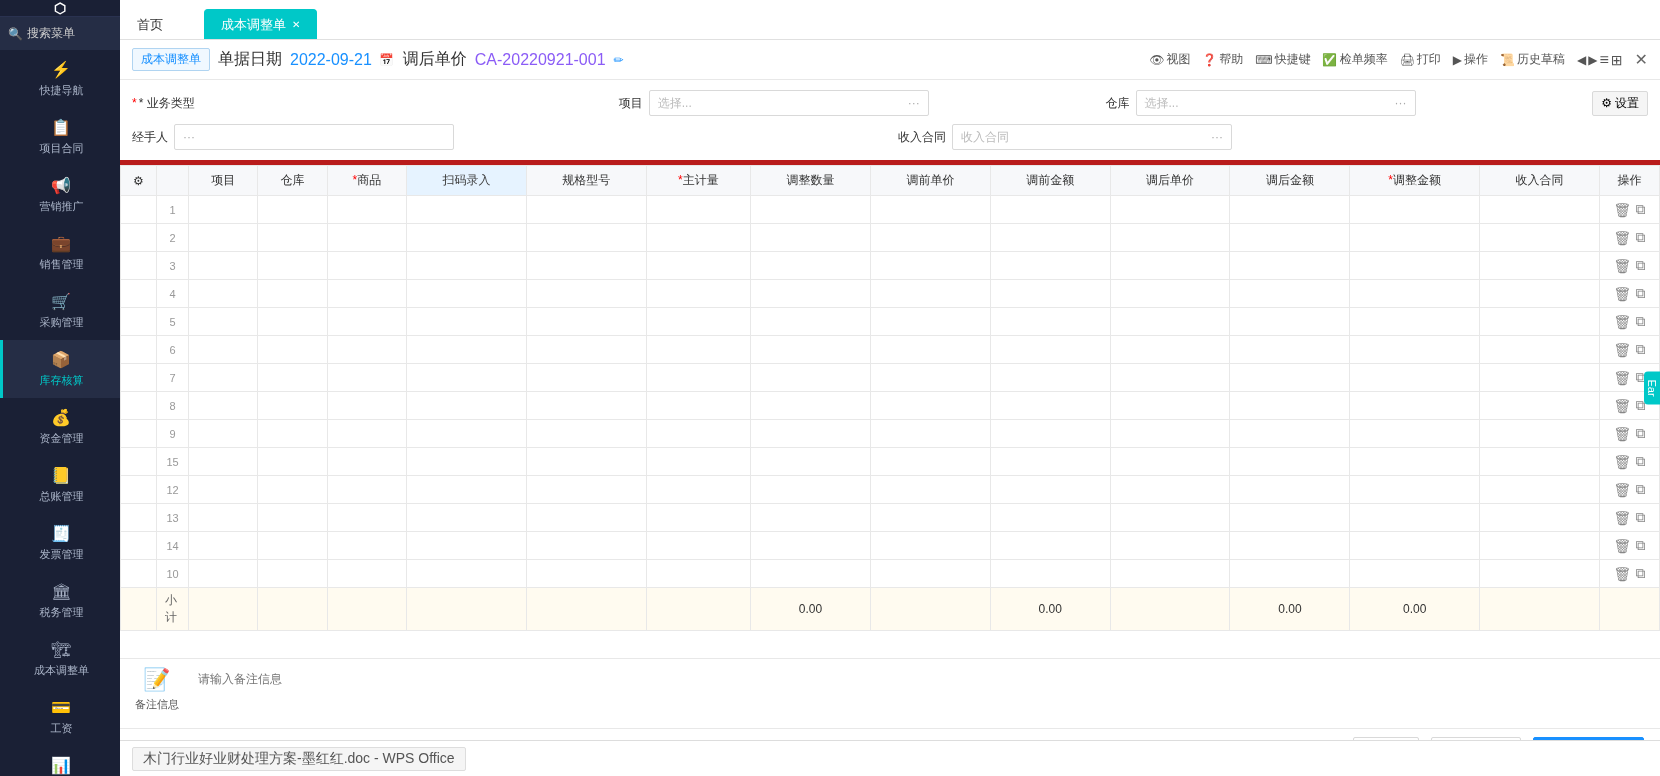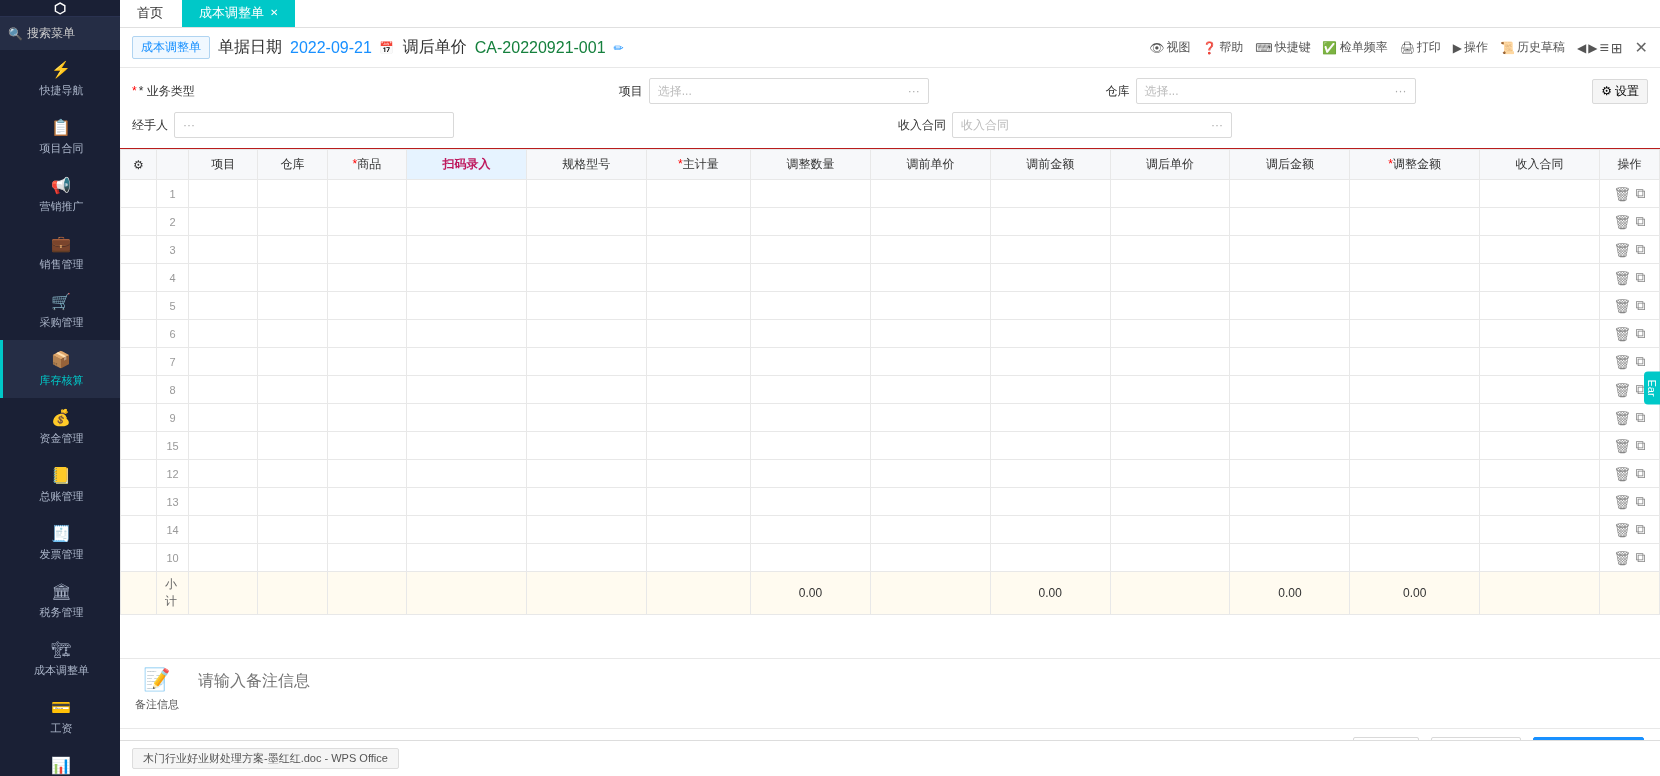--- a/index.html
+++ b/index.html
@@ -56,23 +56,24 @@
       flex-direction: column;
       background: #f0f2f5;
       overflow: hidden;
     }
 
     
     .tab-bar {
       display: flex;
       background: #fff;
       border-bottom: 1px solid #e0e0e0;
-      height: 28px;
+      height: 40px;
       align-items: flex-end;
       padding-left: 0;
+      gap: 22px;
     }
     .tab {
       padding: 6px 16px;
       cursor: pointer;
       font-size: 13px;
       color: #555;
       border: 1px solid transparent;
       border-bottom: none;
       border-radius: 4px 4px 0 0;
       background: #f5f5f5;
@@ -144,21 +145,21 @@
       top: 8px;
       right: 8px;
       cursor: pointer;
       color: #666;
       font-size: 16px;
     }
 
     
     .form-area {
       padding: 10px 12px;
-      border-bottom: 1px solid #b91c1c;
+      border-bottom: 5px solid #b91c1c;
       display: flex;
       flex-direction: column;
       gap: 8px;
     }
     .form-row {
       display: flex;
       align-items: center;
       gap: 16px;
     }
     .form-field {
@@ -213,21 +214,21 @@
       border: 1px solid #e8e8e8;
       padding: 6px 4px;
       text-align: center;
       white-space: nowrap;
       position: sticky;
       top: 0;
       z-index: 2;
       color: #333;
       font-weight: normal;
     }
-    thead th.highlight { background: #e6f3ff; color: #be185d; font-weight: bold; }
+    thead th.highlight { background: #e6f3ff; color: #404040; font-weight: normal; }
     .col-settings { width: 36px; }
     tbody td {
       border: 1px solid #e8e8e8;
       padding: 4px;
       text-align: center;
       height: 28px;
       color: #333;
     }
     .row-num { color: #999; font-size: 11px; }
     .action-icons { display: flex; gap: 4px; justify-content: center; align-items: center; }
@@ -253,21 +254,21 @@
       gap: 4px;
       color: #555;
       font-size: 11px;
       min-width: 50px;
     }
     .notes-icon { font-size: 22px; color: #555; }
     .notes-input {
       flex: 1;
       border: none;
       outline: none;
-      font-size: 16px;
+      font-size: 12px;
       color: #999;
       resize: none;
       padding: 4px;
       background: transparent;
       height: 50px;
     }
 
     
     .bottom-bar {
       display: flex;
@@ -312,21 +313,21 @@
       font-size: 12px;
       color: #555;
       z-index: 10;
     }
     .taskbar-item {
       background: #f5f5f5;
       border: 1px solid #ddd;
       border-radius: 2px;
       padding: 2px 10px;
       cursor: pointer;
-      font-size: 11px;
+      font-size: 14px;
       color: #555;
     }
 
     
     .right-panel-hint {
       position: absolute;
       right: 0;
       top: 50%;
       transform: translateY(-50%);
       width: 16px;
@@ -427,21 +428,21 @@
 
   <div class="doc-area">
 
     <div class="doc-header">
       <div class="doc-title-section">
         <span class="doc-title-box">成本调整单</span>
         <span class="doc-meta">单据日期</span>
         <span class="doc-meta" style="color:#1890ff;">2022-09-21</span>
         <span style="color:#1890ff;">📅</span>
         <span class="doc-meta">调后单价</span>
-        <span class="doc-meta" style="color:#15803d;">CA-20220921-001</span>
+        <span class="doc-meta" style="color:#8b5cf6;">CA-20220921-001</span>
         <span style="color:#1890ff;">✏</span>
       </div>
       <div class="doc-actions">
         <div class="action-btn">
           <span>👁</span>
           <span>视图</span>
         </div>
         <div class="action-btn">
           <span>❓</span>
           <span>帮助</span>

